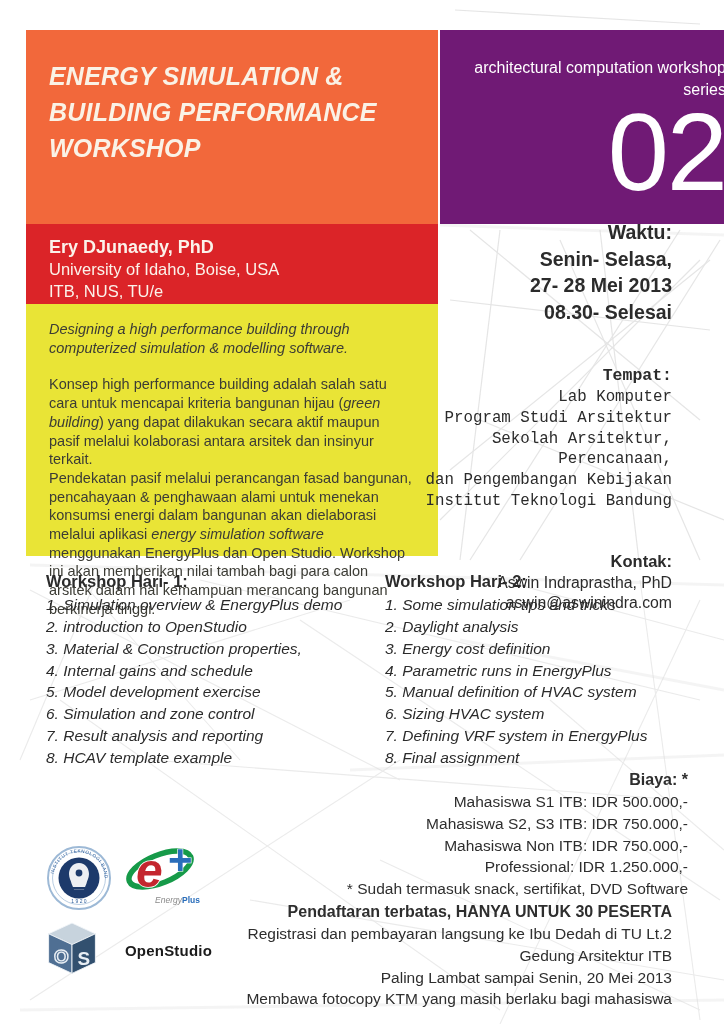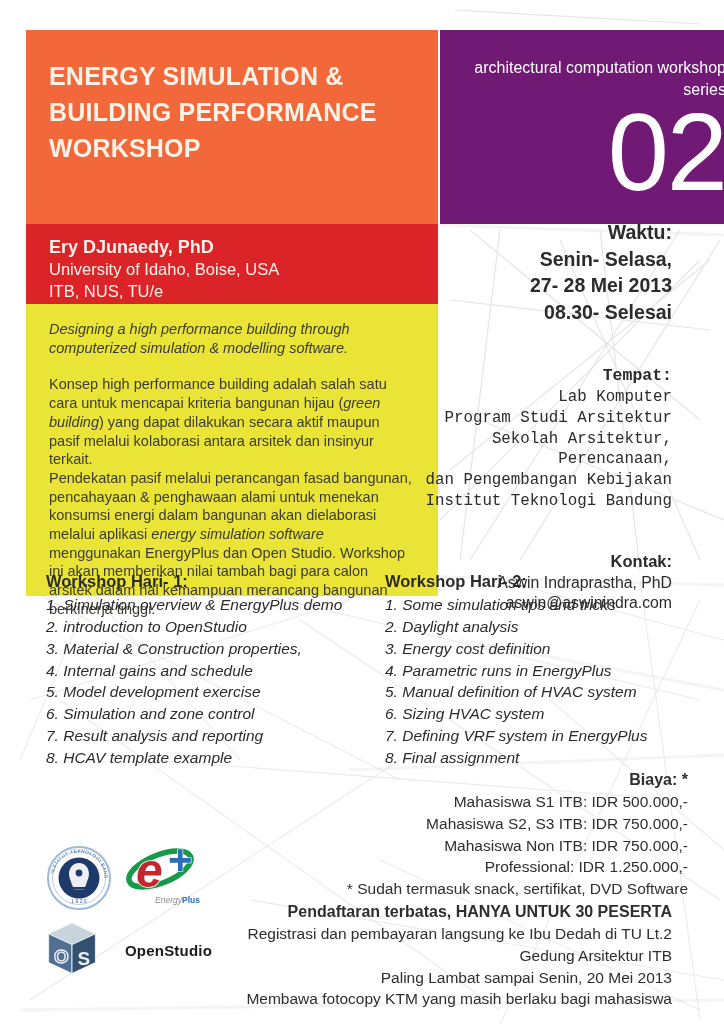--- a/index.html
+++ b/index.html
@@ -11,40 +11,40 @@
   }
   .poster { position:relative; width:724px; height:1024px; background:#fff; }
   .texture { position:absolute; left:0; top:0; z-index:0; pointer-events:none; }
   .blk { position:absolute; z-index:1; box-sizing:border-box; }
 
   
   .orange-block { left:26px; top:30px; width:412px; height:194px; background:#F2683B; }
   .workshop-title {
     margin:28px 46px 0 23px;
     font-size:25px; font-weight:700; letter-spacing:0.2px;
-    color:#FAF2E6; line-height:1.44;
+    color:#FAF2E6; line-height:1.44;font-style:italic;
   }
   .black-block {
     left:440px; top:30px; width:307px; height:194px; background:#701a75;
     color:#fff; text-align:right; padding:27px 21px 0 16px;
   }
   .series-label { font-size:16px; line-height:1.36; font-weight:400; }
   .series-number { font-size:110px; line-height:0.92; margin-top:0px; font-weight:400; letter-spacing:-2px; }
 
   
   .red-block {
     left:26px; top:224px; width:412px; height:80px; background:#DB2428;
     color:#FBF2EA; padding:12px 20px 0 23px;
   }
   .speaker-name { font-weight:700; font-size:18px; line-height:1.3; }
   .speaker-line { font-size:16.5px; line-height:1.3; }
 
   
   .yellow-block {
-    left:26px; top:304px; width:412px; height:292px; background:#E9E436;
+    left:26px; top:304px; width:412px; height:252px; background:#E9E436;
     color:#3C3C35; padding:16px 24px 0 23px;
     font-size:14.5px; line-height:1.29;
   }
   .abstract-intro { font-style:italic; margin:0 0 18px 0; }
   .abstract-para { margin:0; }
   .inline-italic { font-style:italic; }
 
   
   .right-info { left:380px; top:219px; width:292px; text-align:right; color:#2b2b2b; }
   .waktu-label, .waktu-line { font-weight:700; font-size:19.5px; line-height:1.36; }

